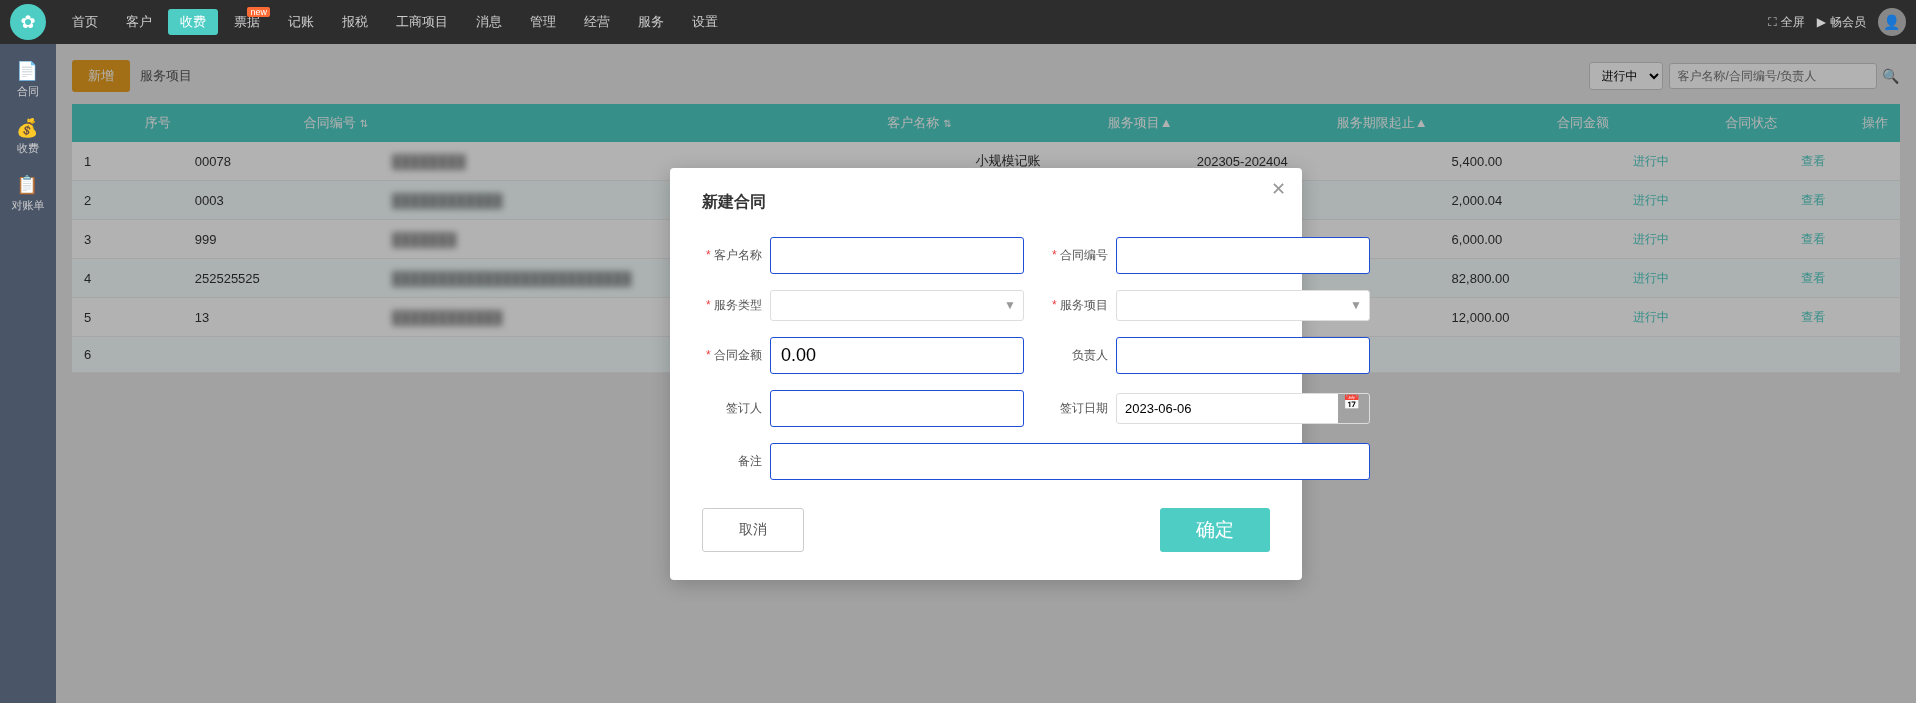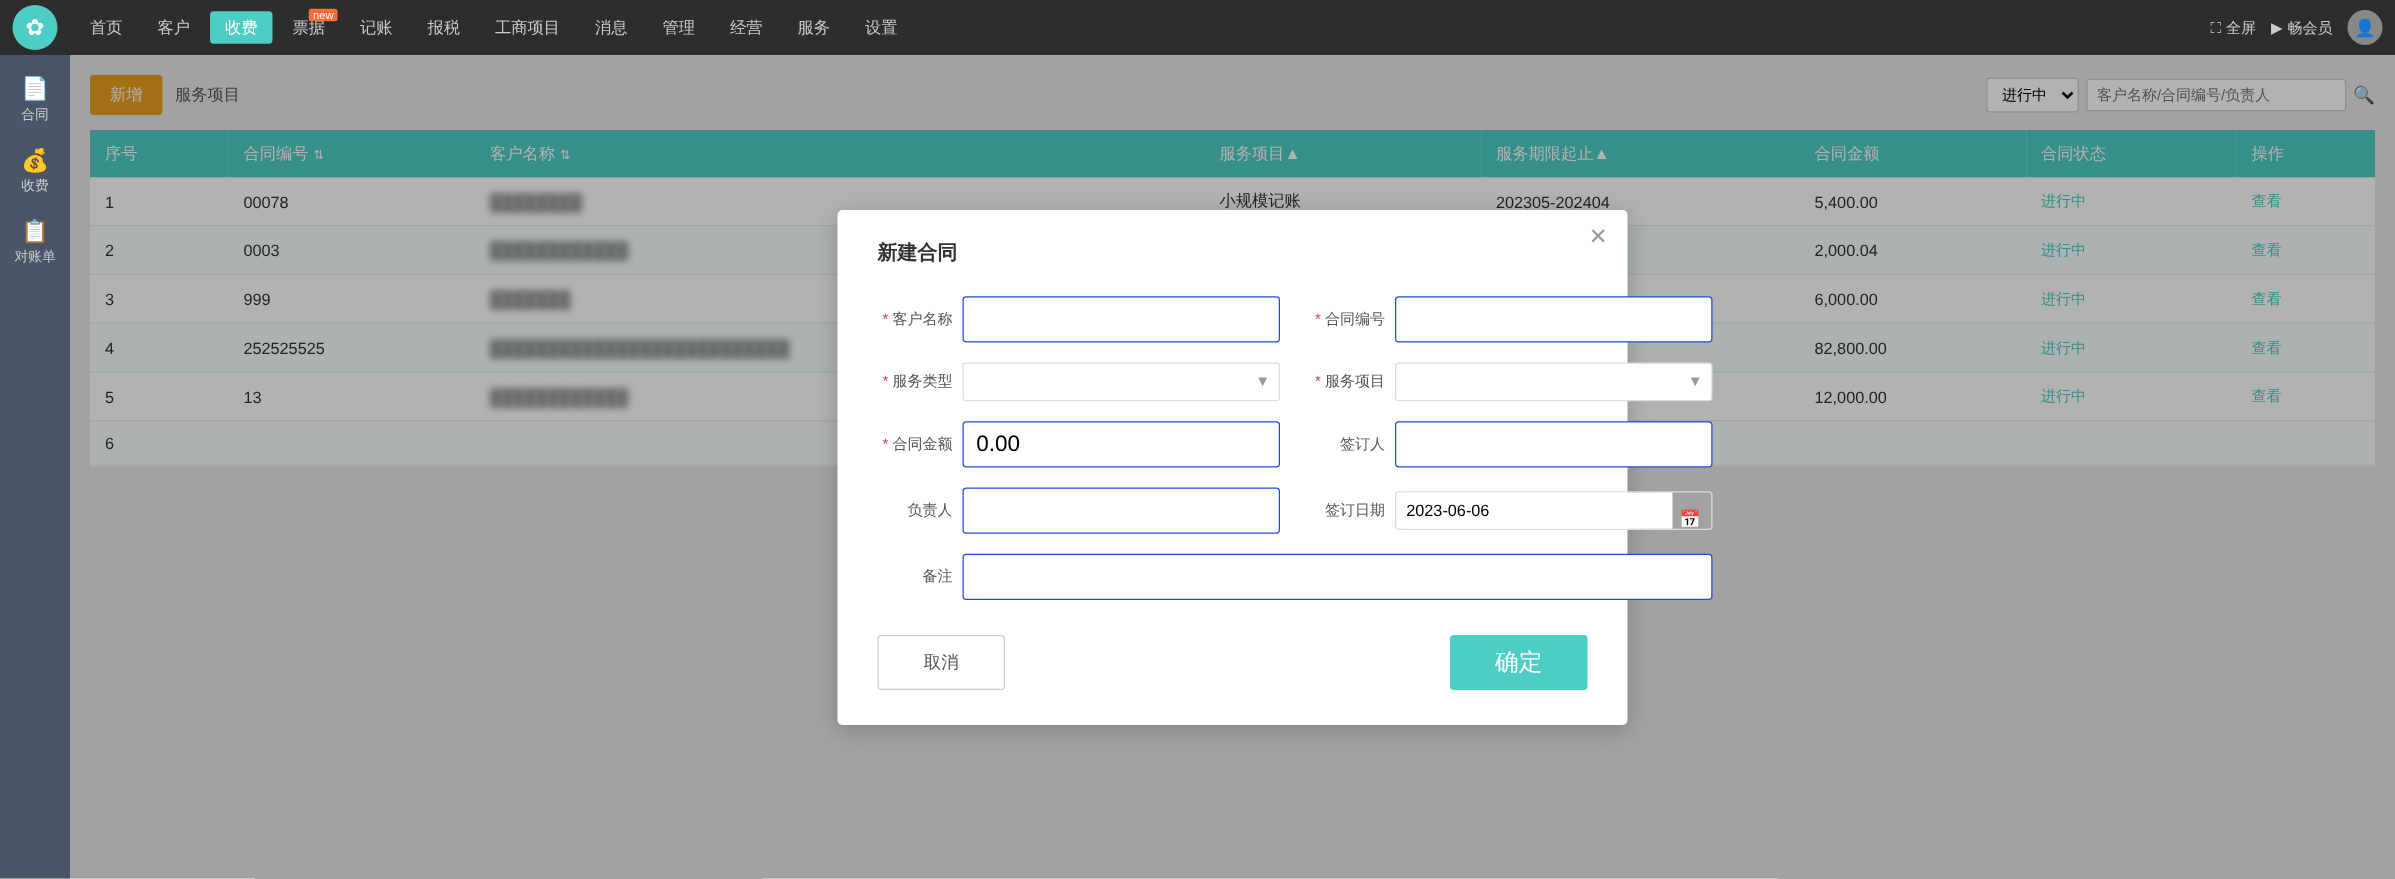--- a/index.html
+++ b/index.html
@@ -180,21 +180,21 @@
       width: 100%;
       border-collapse: collapse;
       background: white;
     }
     .data-table thead tr {
       background: #4ecdc4;
       color: white;
     }
     .data-table thead th {
       padding: 10px 12px;
-      text-align: left;
+      text-align: right;
       font-weight: normal;
       font-size: 13px;
       white-space: nowrap;
     }
     .data-table thead th .sort-icon {
       margin-left: 4px;
       font-size: 10px;
     }
     .data-table tbody tr:nth-child(even) { background: #f5fffe; }
     .data-table tbody tr:nth-child(odd) { background: white; }
@@ -313,21 +313,21 @@
       font-size: 12px;
     }
     .calendar-icon {
       color: #aaa;
       cursor: pointer;
       font-size: 14px;
     }
     .date-input-wrapper {
       flex: 1;
       display: flex;
-      align-items: flex-end;
+      align-items: flex-start;
       border: 1px solid #ddd;
       border-radius: 3px;
       padding: 0 8px;
       gap: 6px;
     }
     .date-input-wrapper input {
       flex: 1;
       border: none;
       outline: none;
       font-size: 13px;
@@ -539,26 +539,26 @@
               </select>
               <span class="select-arrow">▼</span>
             </div>
           </div>
 
           <div class="form-row">
             <span class="form-label required">合同金额</span>
             <input class="form-input" type="text" value="0.00" style="">
           </div>
           <div class="form-row">
+            <span class="form-label">负责人</span>
+            <input class="form-input" type="text" style="">
+          </div>
+
+          <div class="form-row">
             <span class="form-label">签订人</span>
-            <input class="form-input" type="text" style="">
-          </div>
-
-          <div class="form-row">
-            <span class="form-label">负责人</span>
             <input class="form-input" type="text" style="">
           </div>
           <div class="form-row">
             <span class="form-label">签订日期</span>
             <div class="date-input-wrapper">
               <input type="text" value="2023-06-06" style="">
               <span class="calendar-icon">📅</span>
             </div>
           </div>
 

